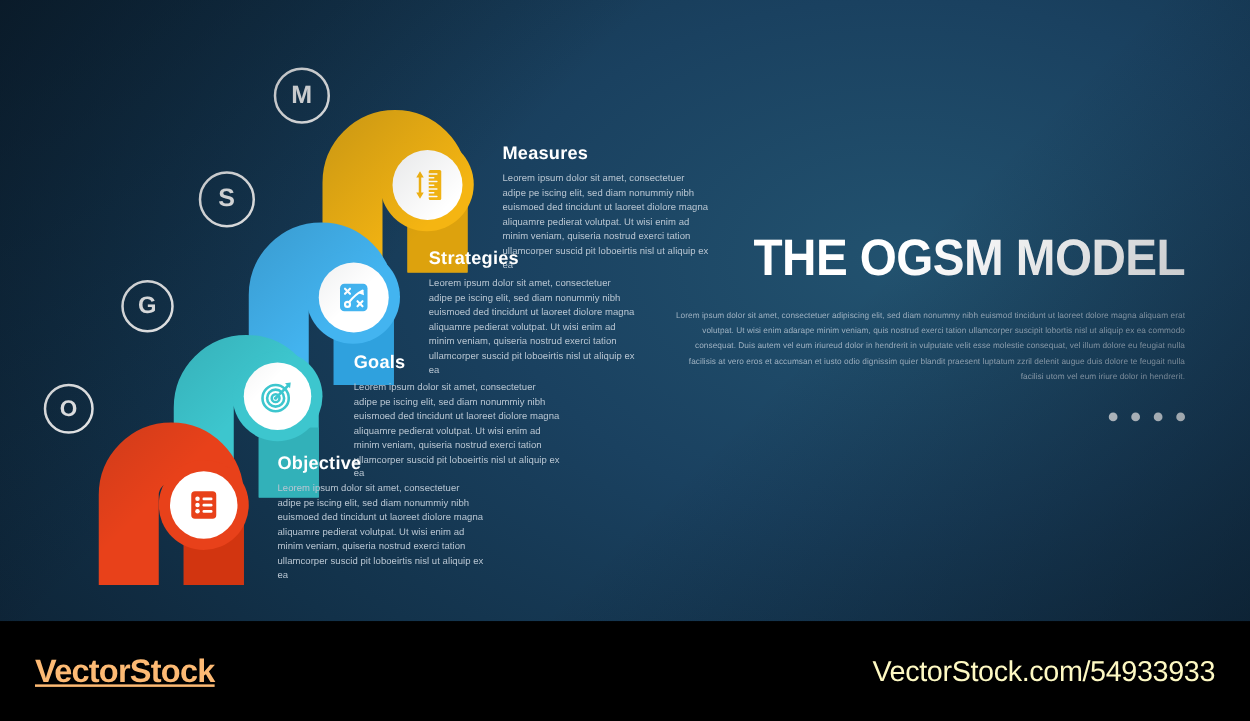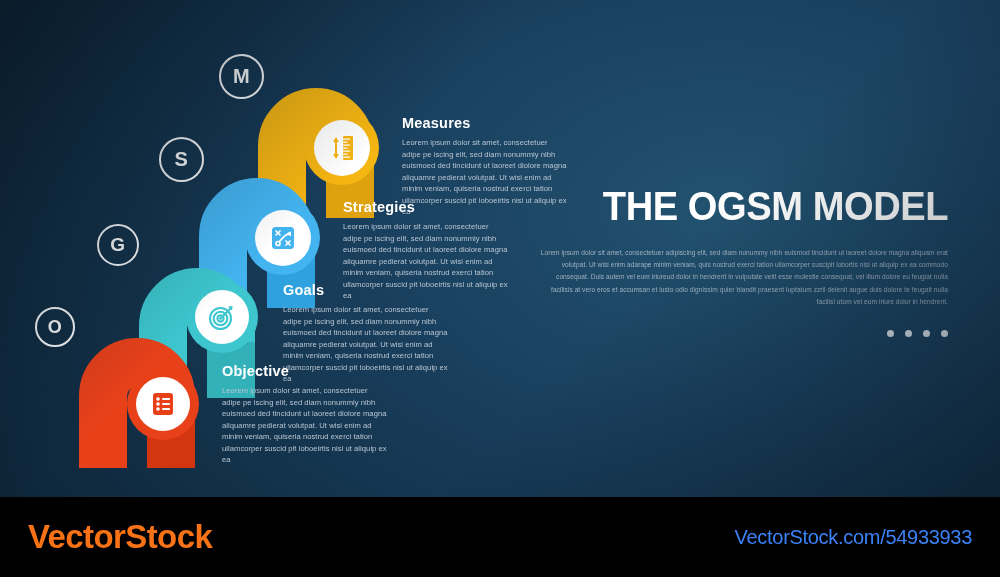--- a/index.html
+++ b/index.html
@@ -98,25 +98,25 @@
   #dots .dot { width:7px; height:7px; border-radius:50%; background:#e4ebf1; }
 
   
   #footer {
     position:absolute; left:0; top:497px;
     width:1000px; height:80px;
     background:#000000;
   }
   #footer-logo {
     position:absolute; left:28px; top:50%; transform:translateY(-50%);
-    color:#f97316; font-size:33px; font-weight:bold; letter-spacing:-.6px;
+    color:#fdba74; font-size:26px; font-weight:bold; letter-spacing:-.6px;text-decoration:underline;
   }
   #footer-url {
     position:absolute; right:28px; top:50%; transform:translateY(-50%);
-    color:#3b82f6; font-size:20px; letter-spacing:-.3px;
+    color:#fef9c3; font-size:23px; letter-spacing:-.3px;
   }
 </style>
 </head>
 <body>
 
 <div id="stage">
 
   <div id="art">
 
     <div class="hook" style="left:258px; top:88px;">

